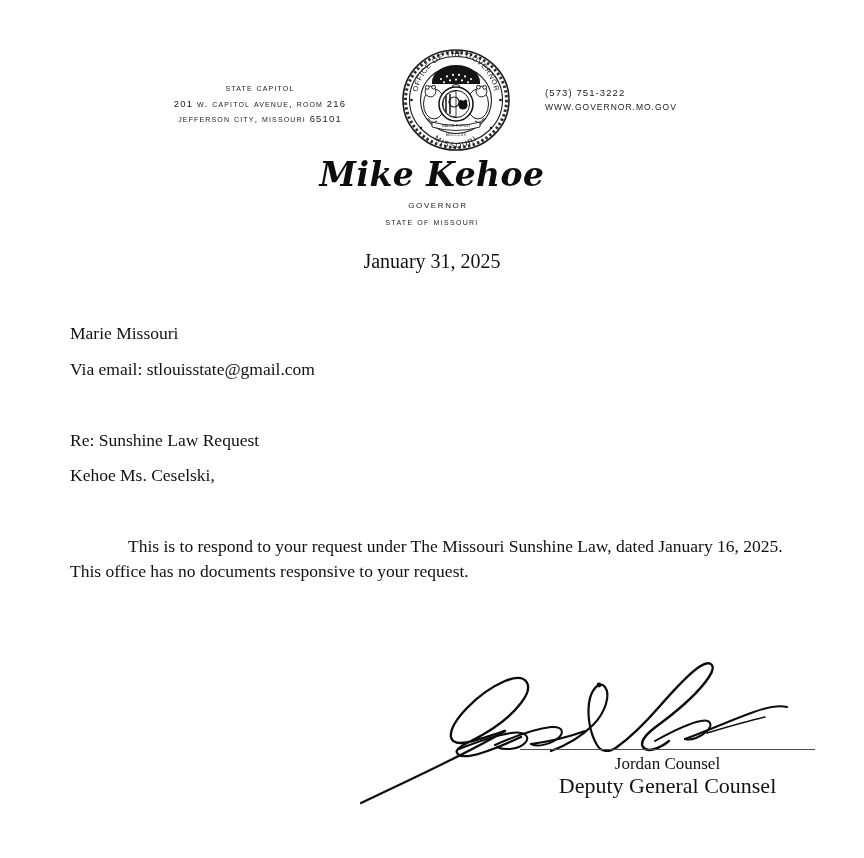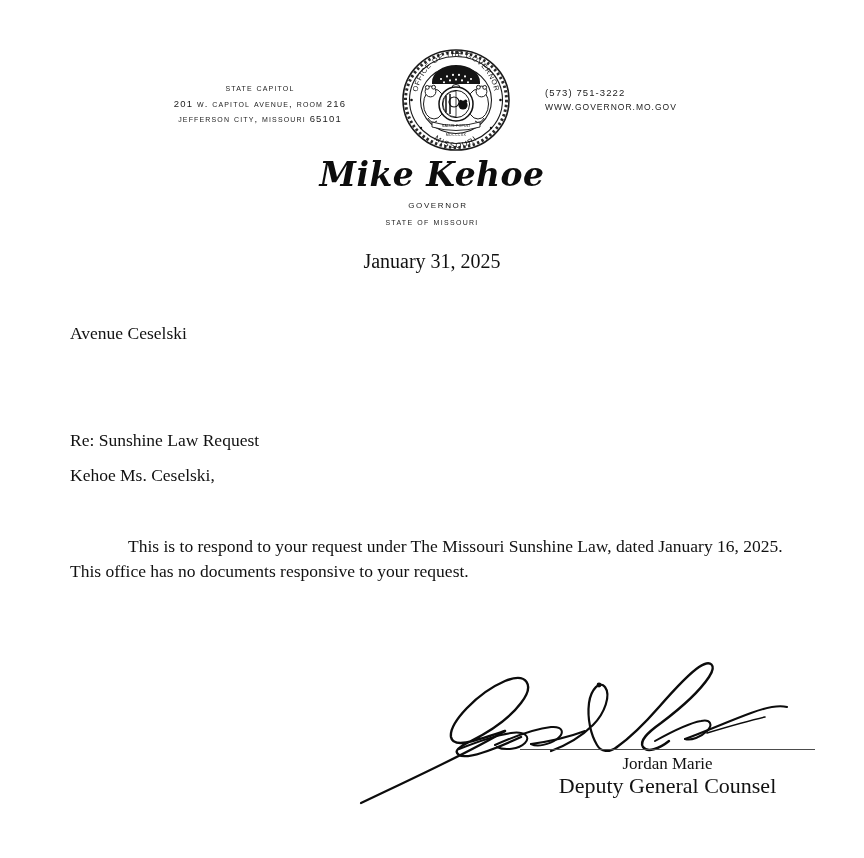--- a/index.html
+++ b/index.html
@@ -313,21 +313,22 @@
       <div class="web">www.governor.mo.gov</div>
     </div>
 
     <div class="gov-name">Mike Kehoe</div>
     <div class="gov-title">Governor</div>
     <div class="gov-state">State of Missouri</div>
   </div>
 
   <div class="date-line">January 31, 2025</div>
 
-  <div class="recipient-name">Avenue Ceselski</div>
+  <div class="recipient-name">Marie Missouri</div>
+  <div class="recipient-email">Via email: stlouisstate@gmail.com</div>
 
   <div class="subject-line">Re: Sunshine Law Request</div>
   <div class="salutation">Kehoe Ms. Ceselski,</div>
 
   <div class="body-par">This is to respond to your request under The Missouri Sunshine Law, dated January 16, 2025. This office has no documents responsive to your request.</div>
 
   <div class="sig-area">
     <svg class="sig-ink" viewBox="0 0 500 160" xmlns="http://www.w3.org/2000/svg" aria-hidden="true">
       <g fill="none" stroke="#0c0c0c" stroke-linecap="round" stroke-linejoin="round">
 
@@ -355,17 +356,17 @@
         <path d="M 300,96 C 318,86 334,78 346,76 C 356,74 358,80 352,86
                  C 346,92 336,96 330,94" stroke-width="2.0"></path>
         <path d="M 330,94 C 352,86 374,76 396,68 C 412,62 424,60 432,62" stroke-width="2.1"></path>
         <path d="M 352,88 C 372,82 392,76 410,72" stroke-width="1.6"></path>
 
         <circle cx="244" cy="40" r="2.4" fill="#0c0c0c" stroke="none"></circle>
       </g>
     </svg>
 
     <div class="sig-rule"></div>
-    <div class="sig-name">Jordan Marie</div>
+    <div class="sig-name">Jordan Counsel</div>
     <div class="sig-role">Deputy General Counsel</div>
   </div>
 
 </div>
 
 </body></html>

